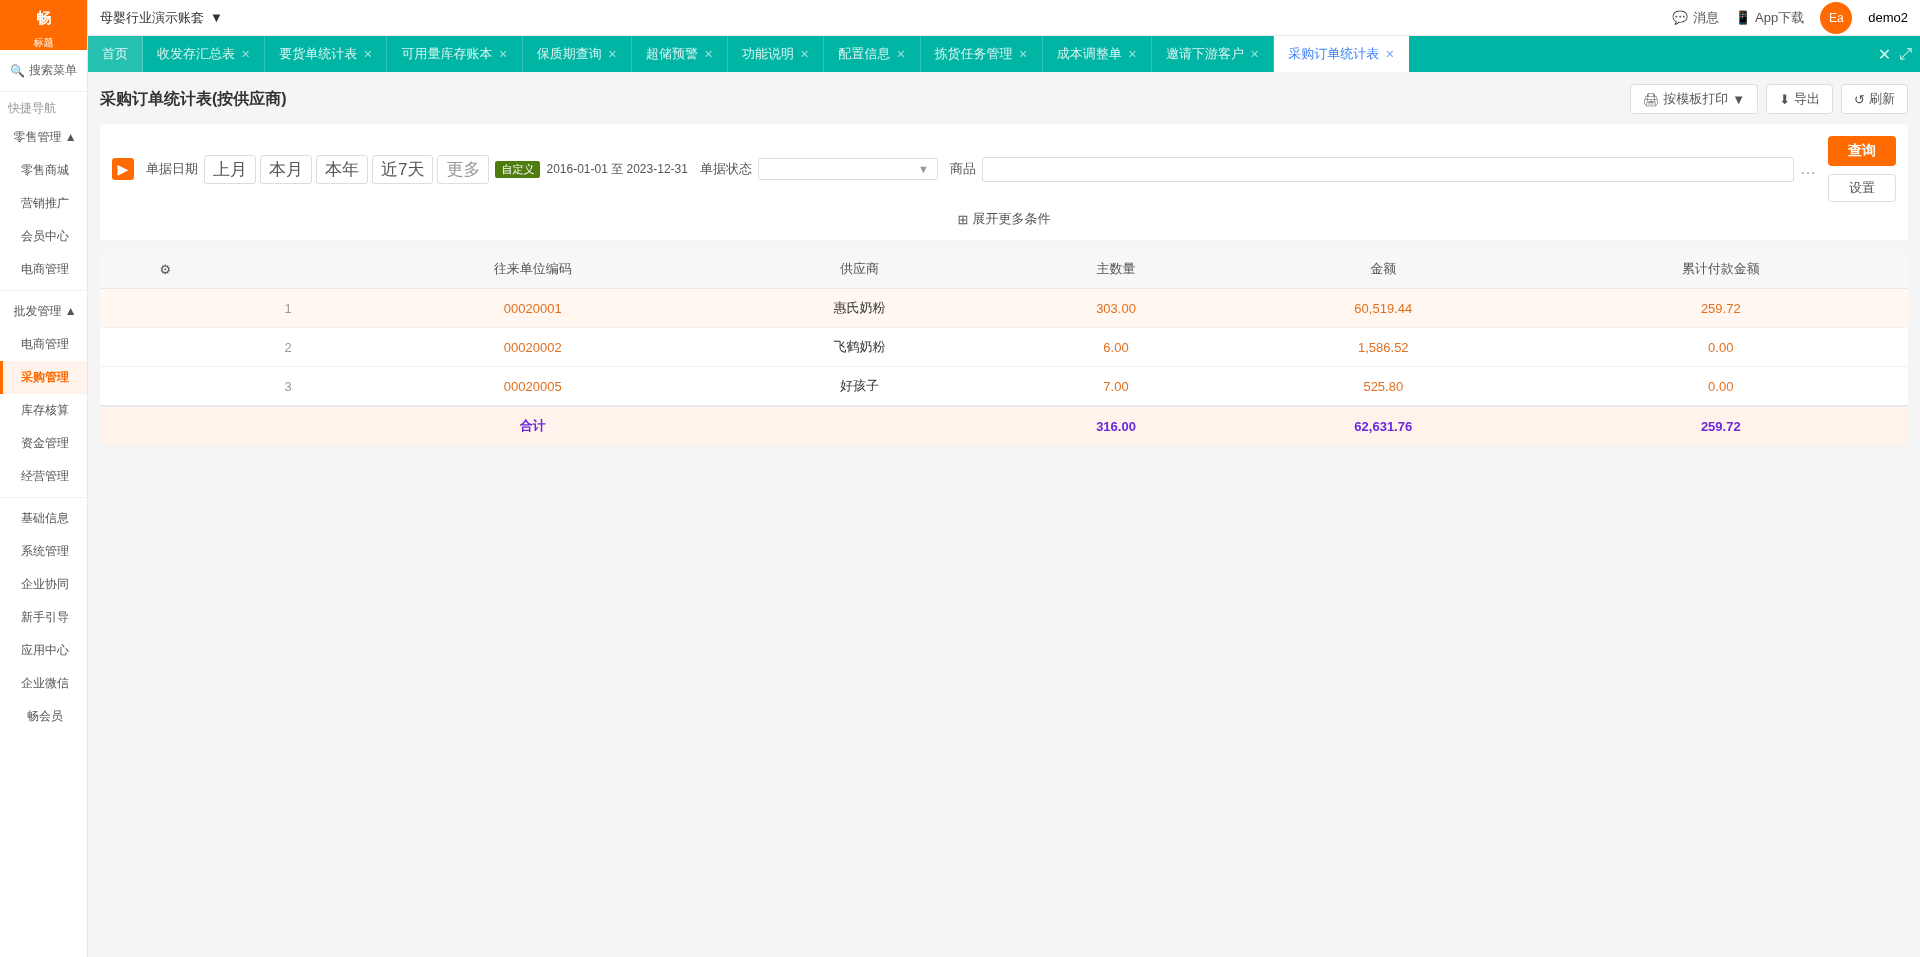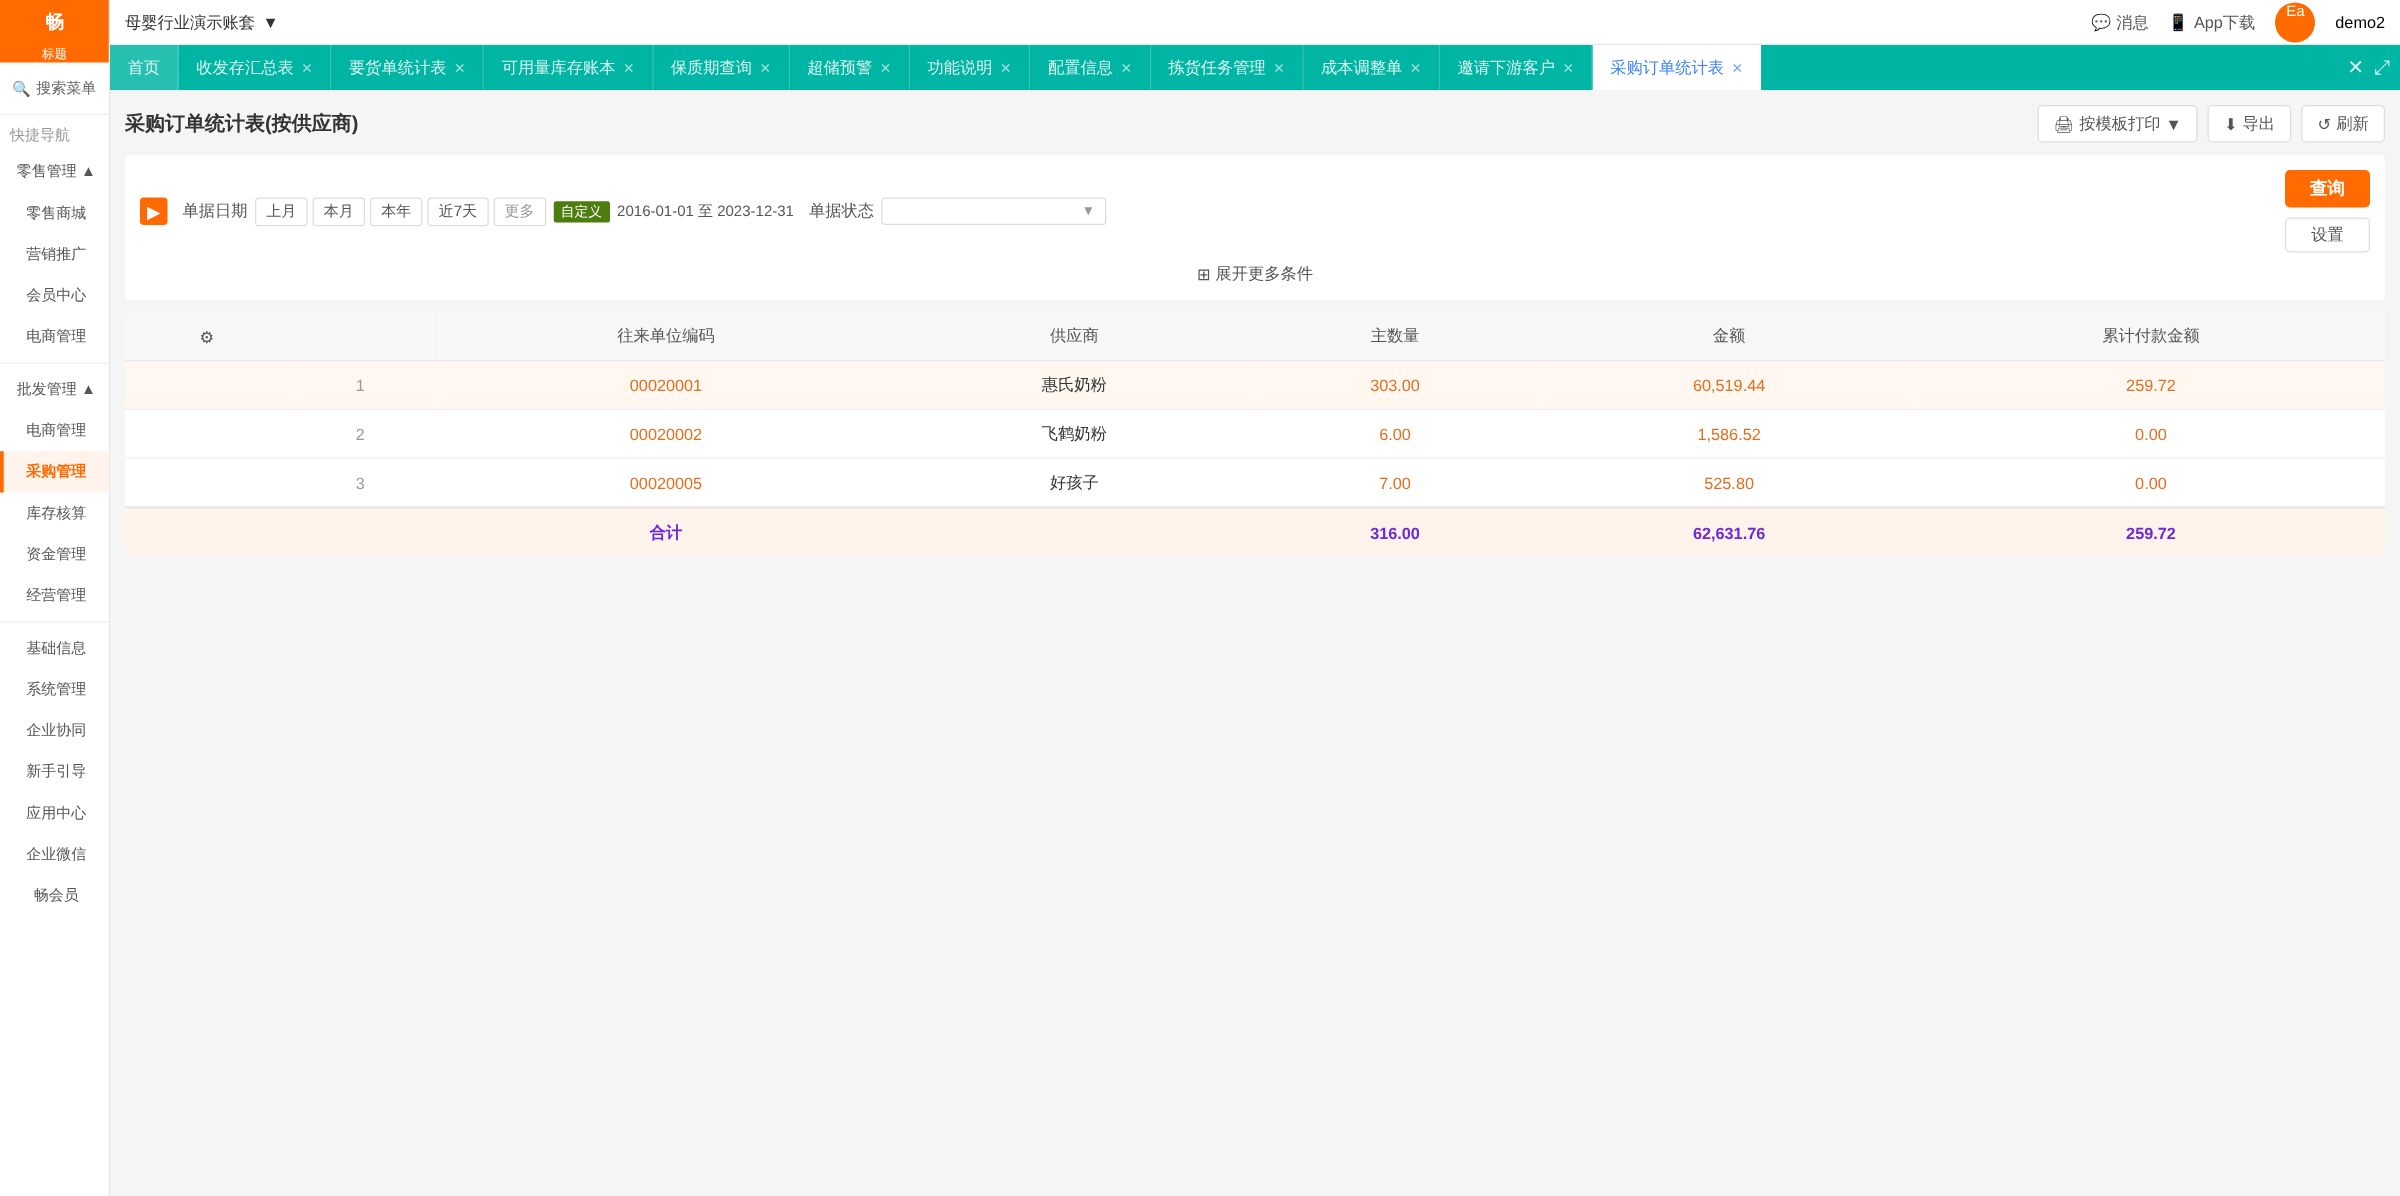--- a/index.html
+++ b/index.html
@@ -21,21 +21,21 @@
 
     
     .main { flex: 1; display: flex; flex-direction: column; overflow: hidden; }
 
     
     .topbar { height: 36px; background: #fff; display: flex; align-items: center; padding: 0 12px; border-bottom: 1px solid #e8e8e8; gap: 8px; }
     .topbar-workspace { display: flex; align-items: center; gap: 6px; color: #333; font-size: 13px; cursor: pointer; }
     .topbar-spacer { flex: 1; }
     .topbar-actions { display: flex; align-items: center; gap: 16px; }
     .topbar-action-btn { display: flex; align-items: center; gap: 4px; color: #555; font-size: 13px; cursor: pointer; background: none; border: none; }
-    .avatar { width: 32px; height: 32px; background: #ff6b00; border-radius: 50%; display: flex; justify-content: center; color: #fff; font-size: 12px; cursor: pointer; }
+    .avatar { width: 32px; height: 32px; background: #ff6b00; border-radius: 50%; display: flex; align-items: center; justify-content: center; color: #fff; font-size: 12px; cursor: pointer; }
 
     
     .tabbar { height: 36px; background: #00b5a3; display: flex; align-items: center; padding: 0; overflow-x: auto; flex-shrink: 0; }
     .tab { display: flex; align-items: center; gap: 6px; padding: 0 14px; height: 48px; color: rgba(255,255,255,0.85); font-size: 13px; cursor: pointer; white-space: nowrap; border-right: 1px solid rgba(255,255,255,0.2); flex-shrink: 0; }
     .tab.home { background: rgba(255,255,255,0.15); }
     .tab.active { background: #fff; color: #3b82f6; border-radius: 4px 4px 0 0; }
     .tab-close { font-size: 11px; color: inherit; opacity: 0.7; }
     .tabbar-end { display: flex; align-items: center; padding: 0 8px; gap: 8px; margin-left: auto; }
     .tabbar-end-btn { color: rgba(255,255,255,0.85); background: none; border: none; cursor: pointer; font-size: 16px; }
 
@@ -50,21 +50,21 @@
     .btn-export { display: flex; align-items: center; gap: 4px; padding: 5px 12px; border: 1px solid #ddd; background: #fff; border-radius: 4px; cursor: pointer; font-size: 13px; color: #555; }
     .btn-refresh { display: flex; align-items: center; gap: 4px; padding: 5px 12px; border: 1px solid #ddd; background: #fff; border-radius: 4px; cursor: pointer; font-size: 13px; color: #555; }
 
     
     .filter-panel { background: #fff; border-radius: 4px; padding: 12px; margin-bottom: 10px; }
     .filter-row { display: flex; align-items: center; gap: 12px; flex-wrap: wrap; }
     .filter-toggle-btn { background: #ff6b00; color: #fff; border: none; width: 22px; height: 22px; border-radius: 3px; cursor: pointer; font-size: 14px; display: flex; align-items: center; justify-content: center; flex-shrink: 0; }
     .filter-group { display: flex; align-items: center; gap: 6px; }
     .filter-label { color: #555; font-size: 13px; white-space: nowrap; }
     .filter-date-shortcuts { display: flex; gap: 4px; }
-    .date-shortcut { padding: 2px 8px; border: 1px solid #ddd; border-radius: 3px; cursor: pointer; font-size: 12px; color: #555; background: #fff; text-align: right; }
+    .date-shortcut { padding: 2px 8px; border: 1px solid #ddd; border-radius: 3px; cursor: pointer; font-size: 17px; color: #555; background: #fff; text-align: right; }
     .date-shortcut.more { color: #999; }
     .date-custom-badge { background: #4d7c0f; color: #fff; font-size: 11px; padding: 1px 6px; border-radius: 2px; }
     .date-range-text { color: #555; font-size: 12px; }
     .filter-select { display: flex; align-items: center; gap: 4px; border: 1px solid #ddd; border-radius: 3px; padding: 4px 8px; background: #fff; cursor: pointer; min-width: 180px; }
     .filter-select-text { flex: 1; color: #999; font-size: 13px; }
     .filter-select-arrow { color: #999; font-size: 11px; }
     .filter-goods-group { display: flex; align-items: center; gap: 6px; flex: 1; }
     .filter-goods-input { flex: 1; border: 1px solid #ddd; border-radius: 3px; padding: 4px 8px; font-size: 13px; color: #999; }
     .filter-goods-more { color: #999; cursor: pointer; font-size: 16px; }
     .expand-more-row { display: flex; justify-content: center; margin-top: 8px; }
@@ -276,20 +276,25 @@
           <span class="date-custom-badge">自定义</span>
           <span class="date-range-text">2016-01-01 至 2023-12-31</span>
         </div>
         <div class="filter-group">
           <span class="filter-label">单据状态</span>
           <div class="filter-select">
             <span class="filter-select-text"></span>
             <span class="filter-select-arrow">▼</span>
           </div>
         </div>
+        <div class="filter-goods-group">
+          <span class="filter-label">商品</span>
+          <input class="filter-goods-input" type="text" style="">
+          <span class="filter-goods-more">…</span>
+        </div>
         <div style="display:flex; flex-direction:column; gap:4px; margin-left:auto;">
           <button class="btn-query">查询</button>
           <button class="btn-settings">设置</button>
         </div>
       </div>
       <div class="expand-more-row">
         <button class="expand-more-btn">
           <span>⊞</span>
           <span>展开更多条件</span>
         </button>

